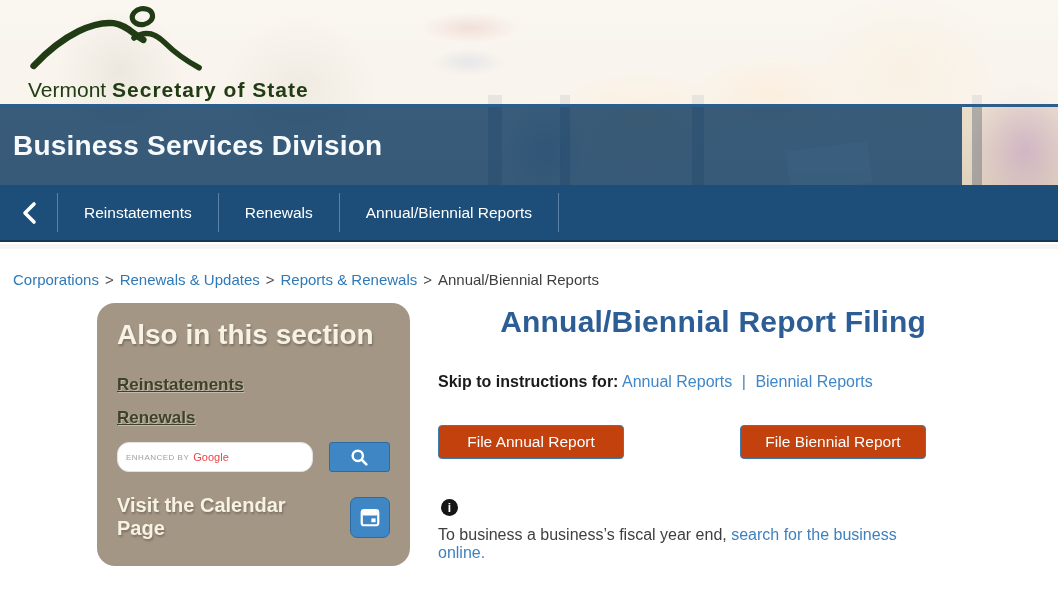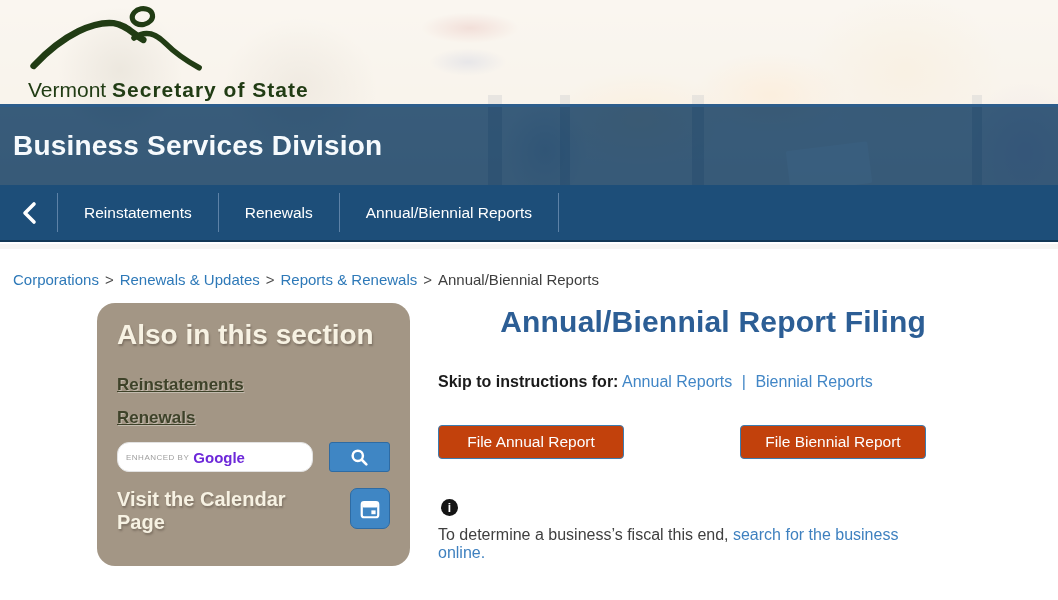--- a/index.html
+++ b/index.html
@@ -21,21 +21,21 @@
       radial-gradient(ellipse 80px 100px at 1025px 150px, rgba(185,140,195,0.45), transparent 70%),
       radial-gradient(ellipse 60px 70px at 545px 150px, rgba(90,105,140,0.35), transparent 70%),
       linear-gradient(180deg, #f0eadf 0%, #ebe0cf 55%, #e0d2bd 100%);
   }
   .photo-post { position:absolute; top:95px; height:90px; background:rgba(35,55,80,0.30); }
   .photo-sign { position:absolute; left:788px; top:146px; width:82px; height:42px;
     background:rgba(245,244,238,0.8); transform:rotate(-7deg); border-radius:2px; }
   .hero-wash { position:absolute; left:0; top:0; width:1058px; height:104px;
     background:rgba(253,251,246,0.72); }
   .hero-divider { position:absolute; left:0; top:104px; width:1058px; height:3px; background:#2d5d8b; }
-  .hero-band { position:absolute; left:0; top:107px; width:1058px; height:78px;
+  .hero-band { position:absolute; left:0; top:107px; width:962px; height:78px;
     background:rgba(27,70,108,0.86); display:flex; align-items:center; }
   .division-title { color:#f6fafd; font-size:28px; font-weight:700; margin-left:13px; letter-spacing:0.2px; }
 
   
   .logo-block { position:absolute; left:13px; top:4px;margin-left:15px; }
   .logo-text { margin-top:2px; color:#213c14; font-size:21px; }
   .logo-text .brand-bold { font-weight:700; letter-spacing:1px; }
 
   
   .navbar { position:relative; width:1058px; height:57px; background:#1d4e79;
@@ -59,25 +59,25 @@
     padding:16px 20px 18px 20px; }
   .sidebar-title { color:#f7f2e3; font-size:28px; font-weight:700;
     text-shadow:1px 2px 2px rgba(60,50,40,0.35); margin-bottom:24px; }
   .sidebar-link { display:block; color:#3e4229; font-size:17px; font-weight:700;
     text-decoration:underline; margin-bottom:13px; cursor:pointer;
     text-shadow:1px 1px 0 rgba(255,255,250,0.35); }
   .search-row { display:flex; align-items:center; margin-top:14px; }
   .search-input { width:196px; height:30px; background:#ffffff; border:1px solid #e2e2e2;
     border-radius:12px; display:flex; align-items:center; padding-left:8px; cursor:text; }
   .search-brand-prefix { color:#9e9e9e; font-size:8px; letter-spacing:0.5px; margin-right:4px; }
-  .search-brand-name { color:#6d28d9; font-size:15px;font-weight:bold; }
+  .search-brand-name { color:#ef4444; font-size:11px; }
   .search-button { width:61px; height:30px; margin-left:16px; background:#3f86c4;
     border:1px solid #2e6ba3; border-radius:3px; display:flex; align-items:center;
     justify-content:center; cursor:pointer; }
-  .calendar-row { display:flex; margin-top:16px; }
+  .calendar-row { display:flex; align-items:center; margin-top:22px; }
   .calendar-label { color:#f7f2e3; font-size:20px; font-weight:700;
     text-shadow:1px 2px 2px rgba(60,50,40,0.35); }
   .calendar-button { width:41px; height:41px; margin-left:16px; background:#3f86c4;
     border:1px solid #2e6ba3; border-radius:7px; display:flex; align-items:center;
     justify-content:center; cursor:pointer; }
 
   
   .main-col { width:488px; margin-left:28px; padding-top:2px; }
   .page-title { color:#2c5e95; font-size:30px; font-weight:700; text-align:right; letter-spacing:0.2px; }
   .skip-row { margin-top:34px; font-size:16px; }
@@ -187,19 +187,19 @@
       </div>
 
       <div class="action-row">
         <button class="action-button">File Annual Report</button>
         <button class="action-button">File Biennial Report</button>
       </div>
 
       <div class="info-block">
         <div class="info-icon">i</div>
         <div class="note-line">
-          <span>To determine a business’s fiscal this end, </span><a class="note-link">search for the business online</a><span class="note-link">.</span>
+          <span>To business a business’s fiscal year end, </span><a class="note-link">search for the business online</a><span class="note-link">.</span>
         </div>
       </div>
     </main>
 
   </div>
 </div>
 
 </body></html>

